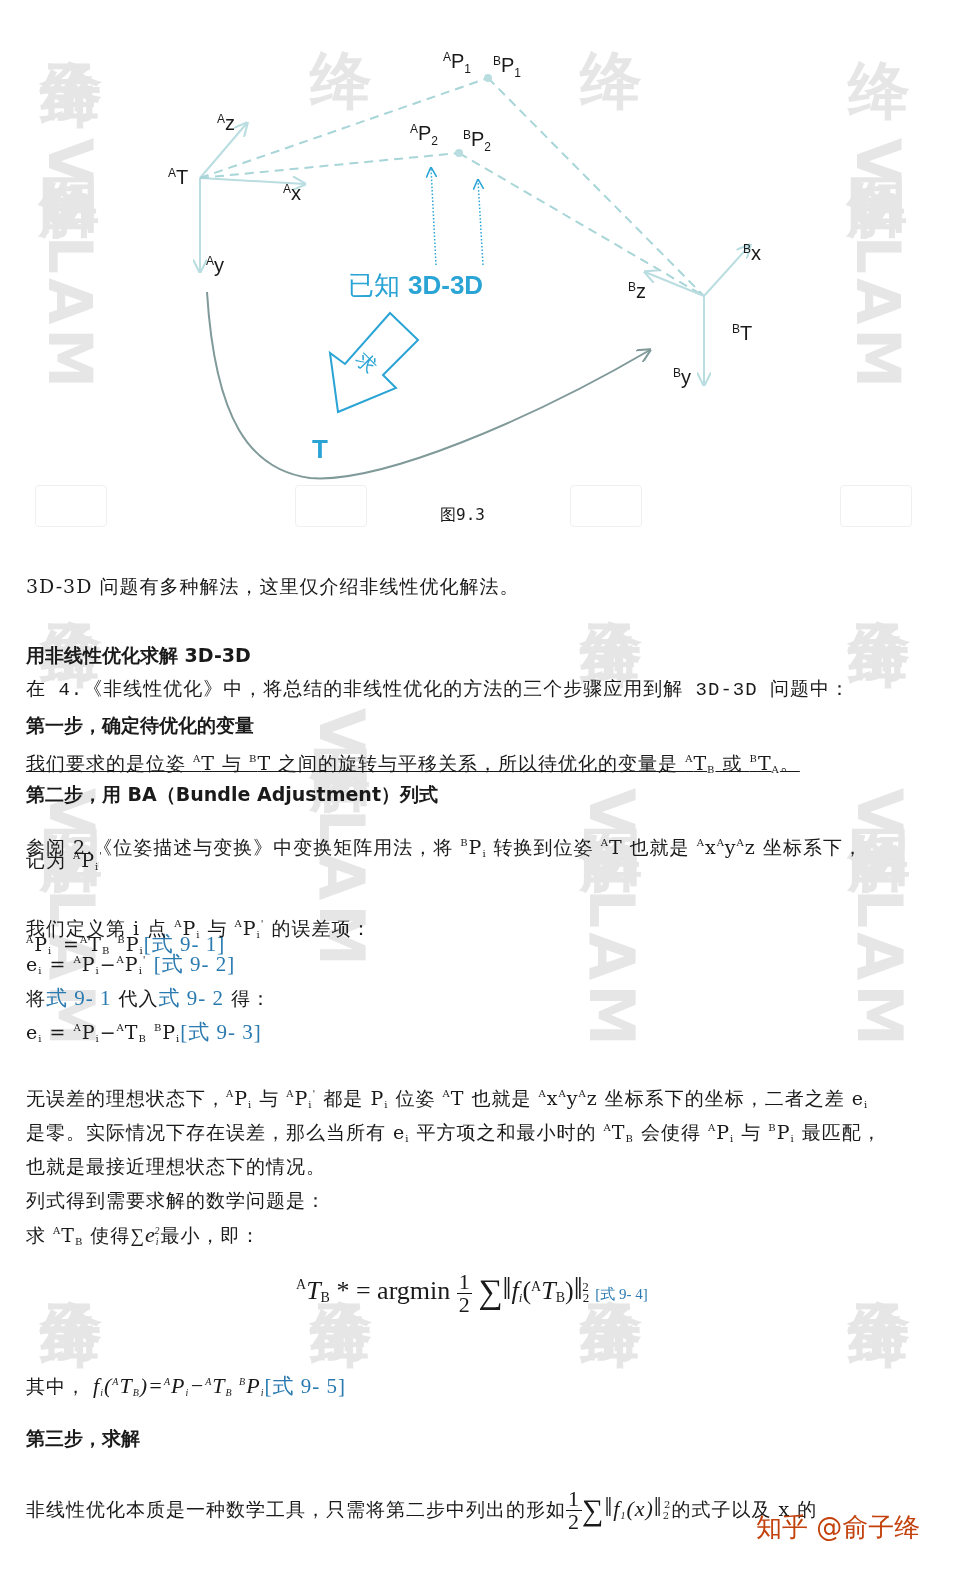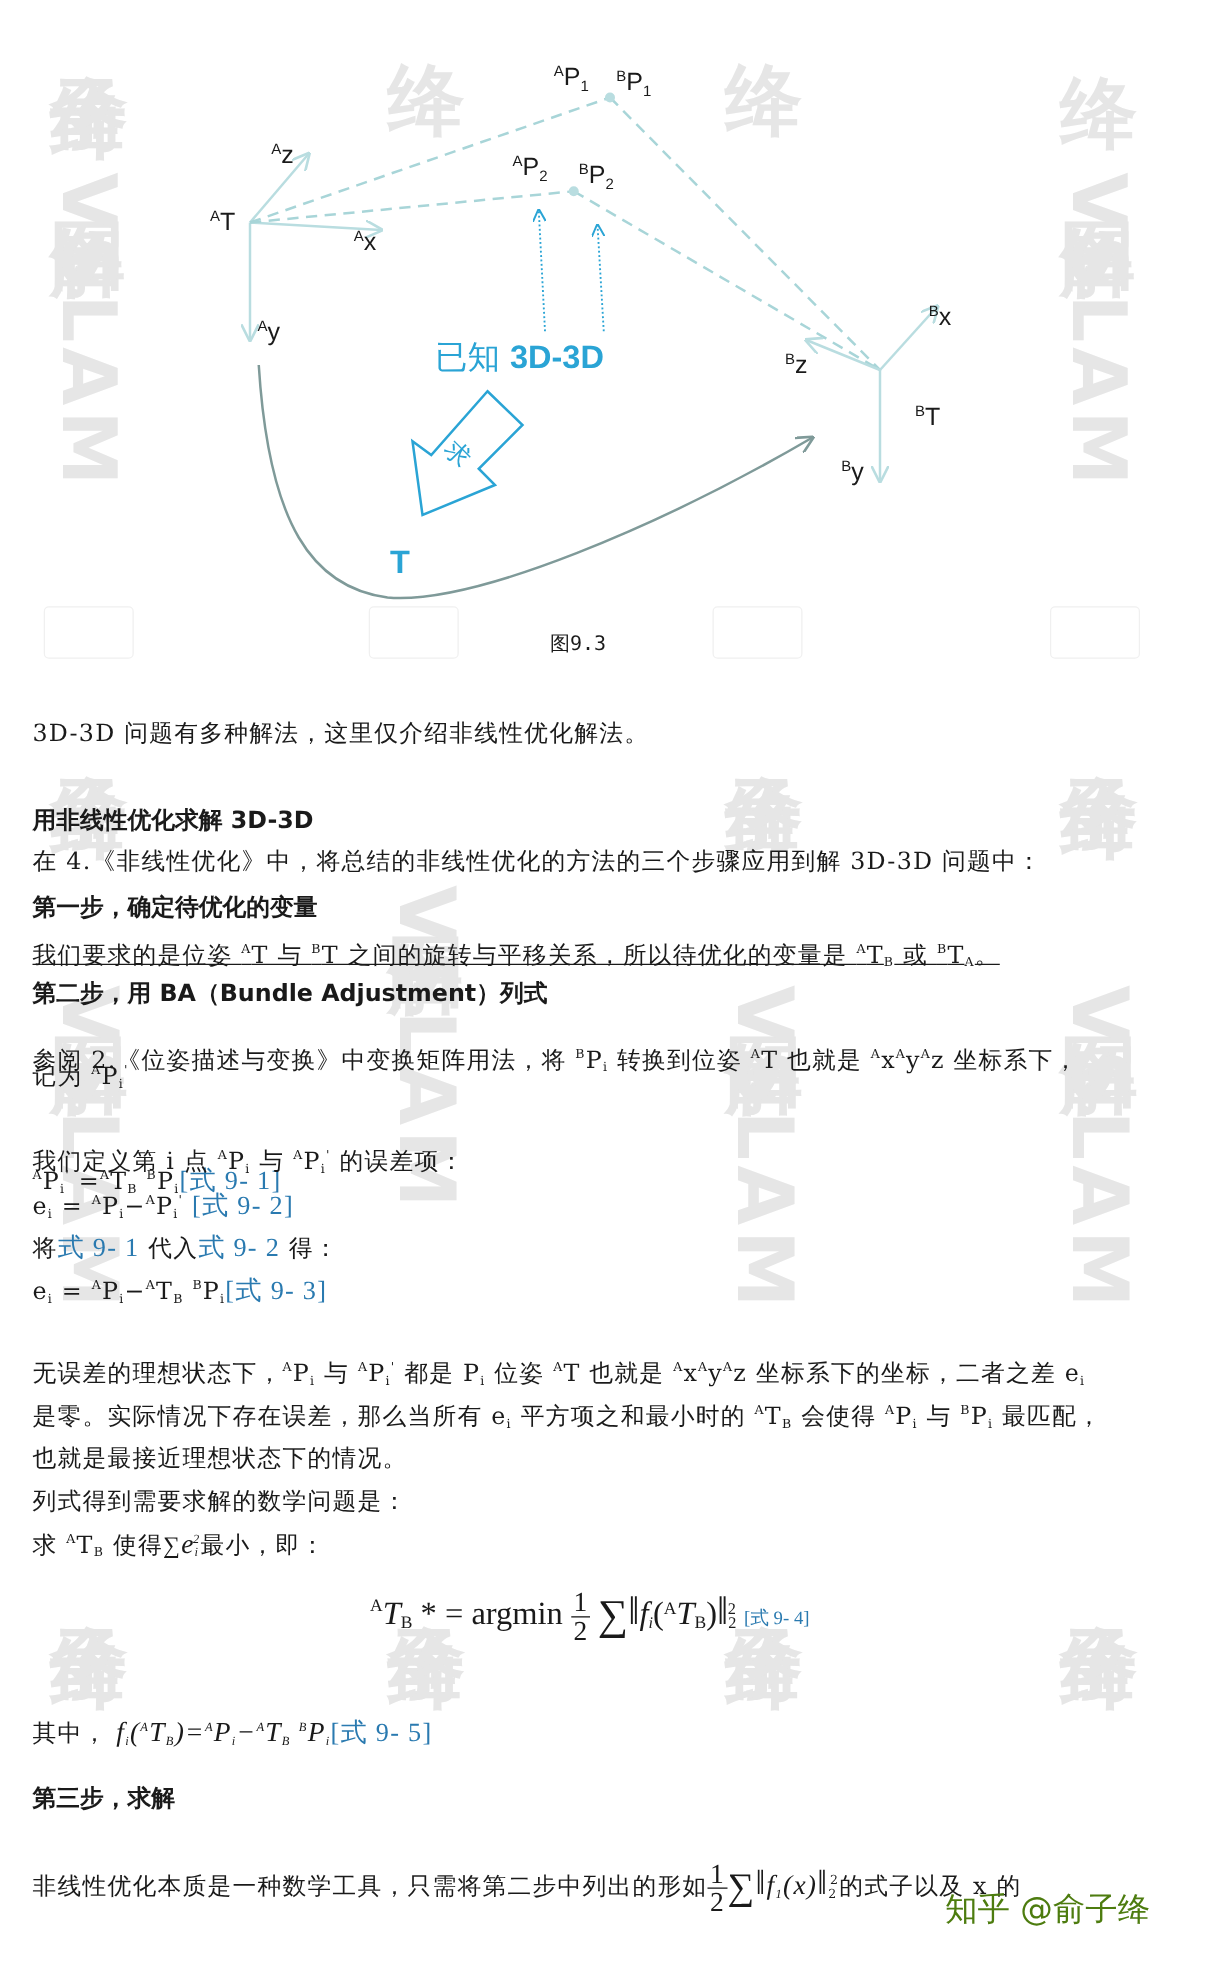--- a/index.html
+++ b/index.html
@@ -19,21 +19,21 @@
   .ref { color: #2a7ab0; font-family: "Liberation Serif", serif; font-size: 21px; }
   sup, sub { font-size: 10px; }
   sup { vertical-align: 8px; }
   sub { vertical-align: -3px; }
   .math { font-family: "Liberation Serif", serif; font-style: italic; font-size: 22px; }
   .eq4 { position: absolute; left: 296px; top: 1270px; font-family: "Liberation Serif", serif;
          font-size: 26px; white-space: nowrap; z-index: 2; }
   .frac { display: inline-block; vertical-align: middle; text-align: center; font-size: 22px; line-height: 1; }
   .frac .num { display: block; border-bottom: 1px solid #111; padding: 0 2px; }
   .frac .den { display: block; }
-  .zhihu { position: absolute; left: 756px; top: 1510px; font-size: 26px; color: #4d7c0f;
+  .zhihu { position: absolute; left: 756px; top: 1510px; font-size: 26px; color: #c2410c;
            z-index: 3; font-family: "DejaVu Sans", sans-serif; }
 </style>
 </head>
 <body>
 
 <div class="wm" style="left:40px; top:10px;"><span>俞子绛</span></div>
 <div class="wm" style="left:40px; top:130px; font-size:60px;">图解<span style="writing-mode:vertical-rl;text-orientation:mixed;">VSLAM</span></div>
 <div class="wm" style="left:848px; top:130px; font-size:60px;">图解<span style="writing-mode:vertical-rl;text-orientation:mixed;">VSLAM</span></div>
 <div class="wm" style="left:848px; top:10px;">绛</div>
 <div class="wm" style="left:310px; top:0px;">绛</div>
@@ -114,21 +114,21 @@
   <text x="348" y="294" font-size="26" fill="#2aa4d5" font-family="DejaVu Sans, sans-serif"><tspan>已知</tspan><tspan font-weight="bold" font-family="Liberation Sans, sans-serif" dx="8">3D-3D</tspan></text>
   <text x="358" y="372" font-size="20" fill="#2aa4d5" transform="rotate(45 370 362)" font-family="DejaVu Serif, serif">求</text>
   <text x="312" y="458" font-size="26" font-weight="bold" fill="#2aa4d5" font-family="Liberation Sans, sans-serif">T</text>
 </svg>
 
 <div class="caption">图9.3</div>
 
 <div class="line" style="top:574px;">3D-3D 问题有多种解法，这里仅介绍非线性优化解法。</div>
 
 <div class="line bold" style="top:643px;">用非线性优化求解 3D-3D</div>
-<div class="line" style="top:676px;">在 4.《非线性优化》中，将总结的非线性优化的方法的三个步骤应用到解 3D-3D 问题中：</div>
+<div class="line" style="top:676px;font-family:Liberation Mono, monospace;">在 4.《非线性优化》中，将总结的非线性优化的方法的三个步骤应用到解 3D-3D 问题中：</div>
 
 <div class="line bold" style="top:713px;">第一步，确定待优化的变量</div>
 <div class="line" style="top:751px;text-decoration:underline;">
   <span>我们要求的是位姿 </span><sup>A</sup><span>T 与 </span><sup>B</sup><span>T 之间的旋转与平移关系，所以待优化的变量是 </span><sup>A</sup><span>T</span><sub>B</sub><span> 或 </span><sup>B</sup><span>T</span><sub>A</sub><span>。</span>
 </div>
 
 <div class="line bold" style="top:782px;">第二步，用 BA（Bundle Adjustment）列式</div>
 <div class="line" style="top:835px;">
   <span>参阅 2.《位姿描述与变换》中变换矩阵用法，将 </span><sup>B</sup><span>P</span><sub>i</sub><span> 转换到位姿 </span><sup>A</sup><span>T 也就是 </span><sup>A</sup><span>x</span><sup>A</sup><span>y</span><sup>A</sup><span>z 坐标系下，</span>
 </div>

